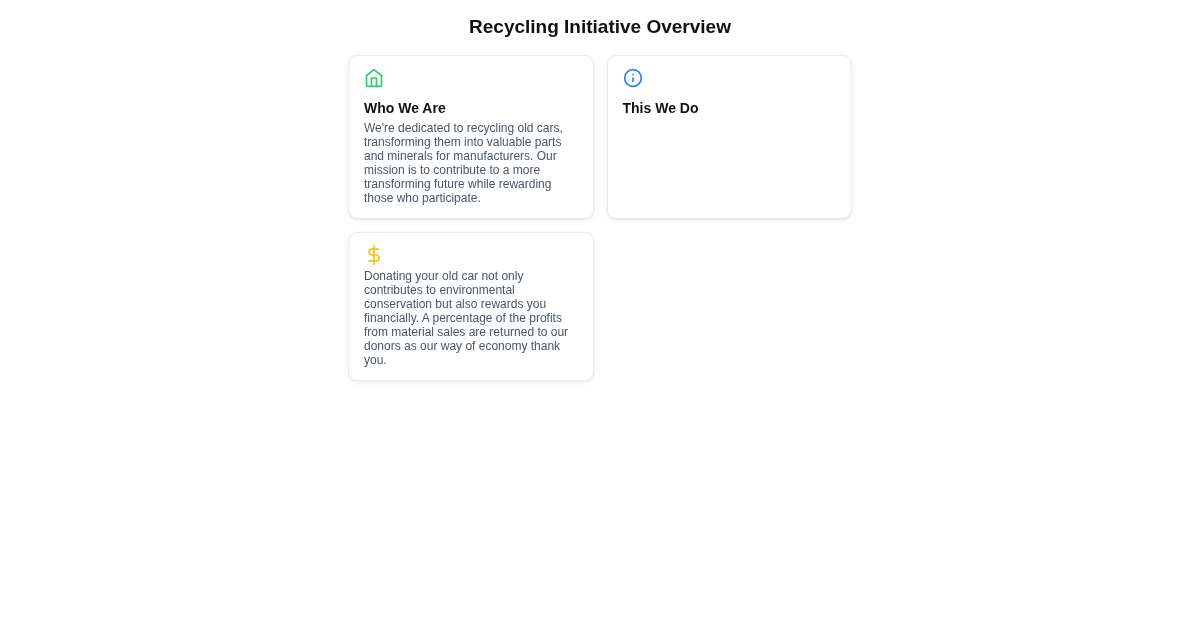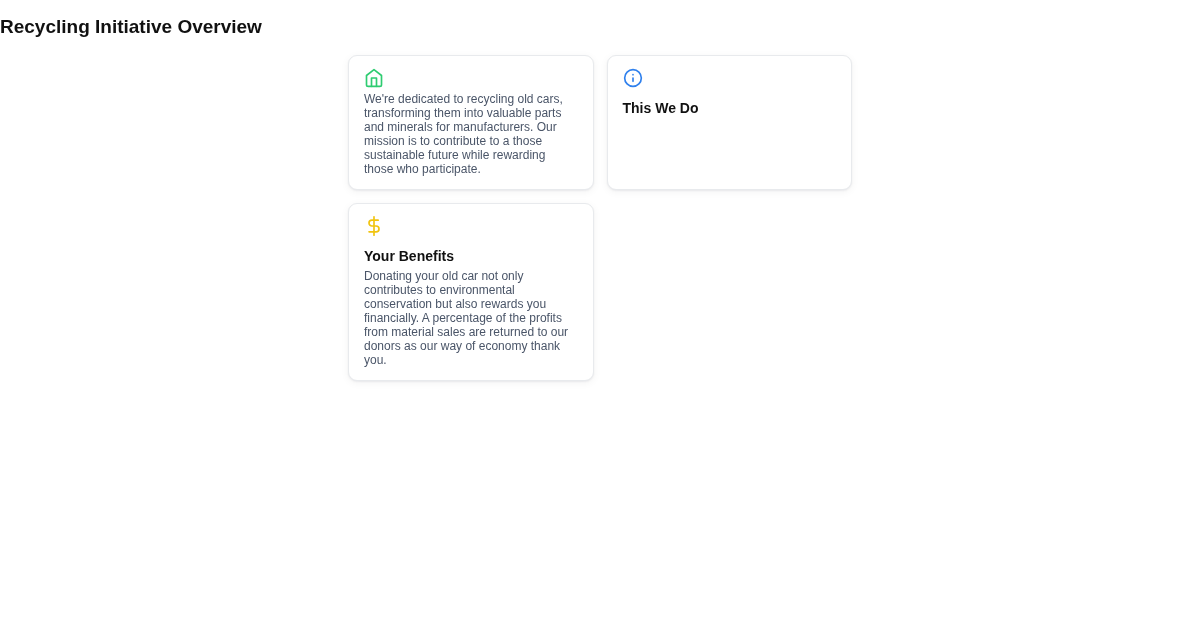--- a/index.html
+++ b/index.html
@@ -18,21 +18,21 @@
   }
   body {
     width: 1200px;
     height: 630px;
     background: var(--background);
     font-family: "Liberation Sans", sans-serif;
     overflow: hidden;
   }
   .page-title {
     margin: 16px 0 0 0;
-    text-align: left;
+    text-align: center;
     font-size: 19px;
     line-height: 22px;
     font-weight: 700;
     color: var(--heading-text);
   }
   .cards-grid {
     width: 504px;
     margin: 17px auto 0 auto;
     display: grid;
     grid-template-columns: 1fr 1fr;
@@ -86,39 +86,39 @@
 
   <section class="cards-grid">
 
     <article class="card">
       <span class="card-icon icon-home">
         <svg viewBox="0 0 24 24" aria-hidden="true">
           <path d="M3 9l9-7 9 7v11a2 2 0 0 1-2 2H5a2 2 0 0 1-2-2z"></path>
           <polyline points="9 22 9 12 15 12 15 22"></polyline>
         </svg>
       </span>
-      <p class="card-body">We're dedicated to recycling old cars, transforming them into valuable parts and minerals for manufacturers. Our mission is to contribute to a those sustainable future while rewarding those who participate.</p>
+      <h3 class="card-title">Who We Are</h3>
+      <p class="card-body">We're dedicated to recycling old cars, transforming them into valuable parts and minerals for manufacturers. Our mission is to contribute to a more transforming future while rewarding those who participate.</p>
     </article>
 
     <article class="card">
       <span class="card-icon icon-info">
         <svg viewBox="0 0 24 24" aria-hidden="true">
           <circle cx="12" cy="12" r="10"></circle>
           <line x1="12" y1="16" x2="12" y2="12"></line>
           <line x1="12" y1="8" x2="12.01" y2="8"></line>
         </svg>
       </span>
       <h3 class="card-title">This We Do</h3>
     </article>
 
     <article class="card">
       <span class="card-icon icon-dollar">
         <svg viewBox="0 0 24 24" aria-hidden="true">
           <line x1="12" y1="1" x2="12" y2="23"></line>
           <path d="M17 5H9.5a3.5 3.5 0 0 0 0 7h5a3.5 3.5 0 0 1 0 7H6"></path>
         </svg>
       </span>
-      <h3 class="card-title">Your Benefits</h3>
       <p class="card-body">Donating your old car not only contributes to environmental conservation but also rewards you financially. A percentage of the profits from material sales are returned to our donors as our way of economy thank you.</p>
     </article>
 
   </section>
 </main>
 
 </body></html>

